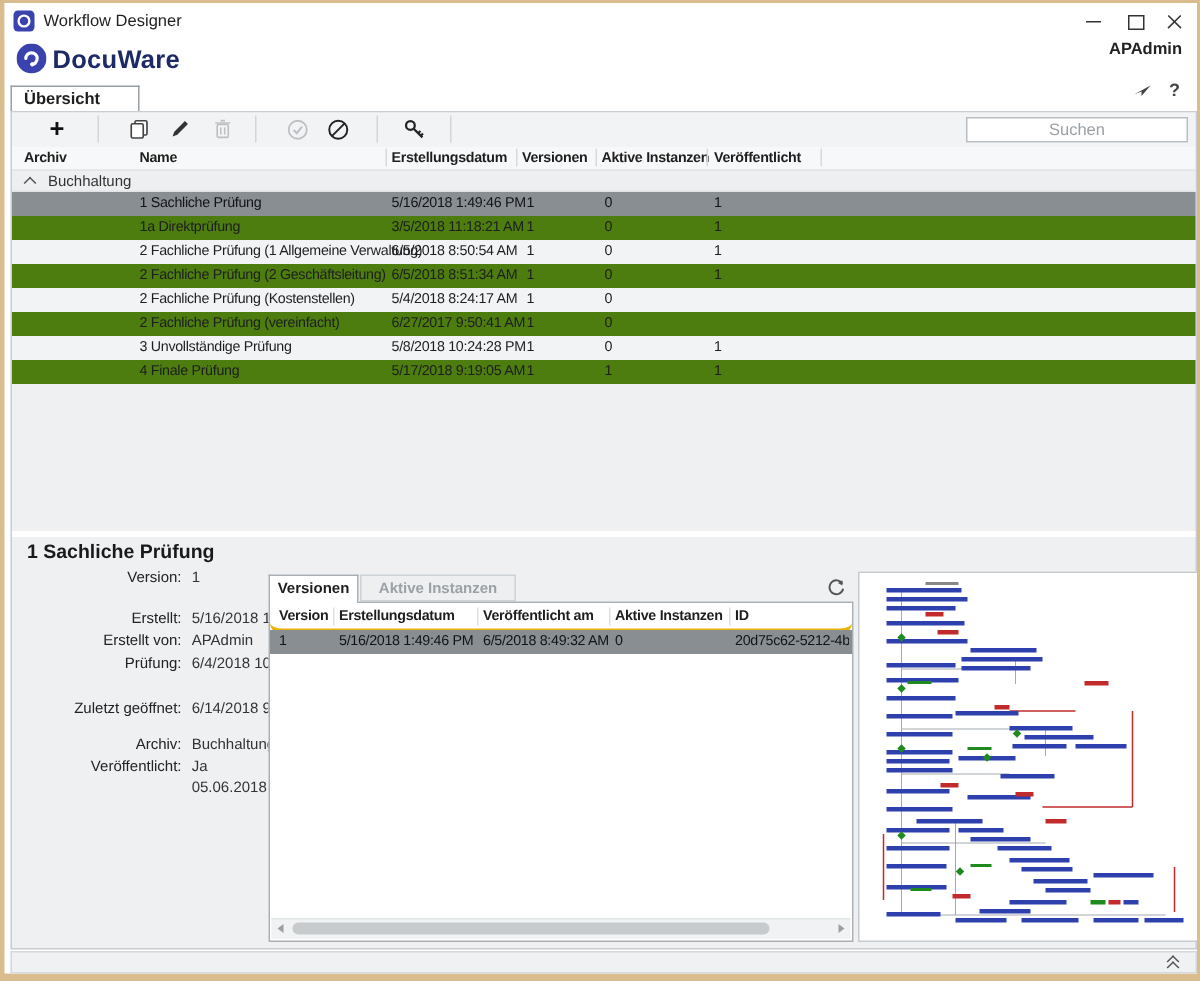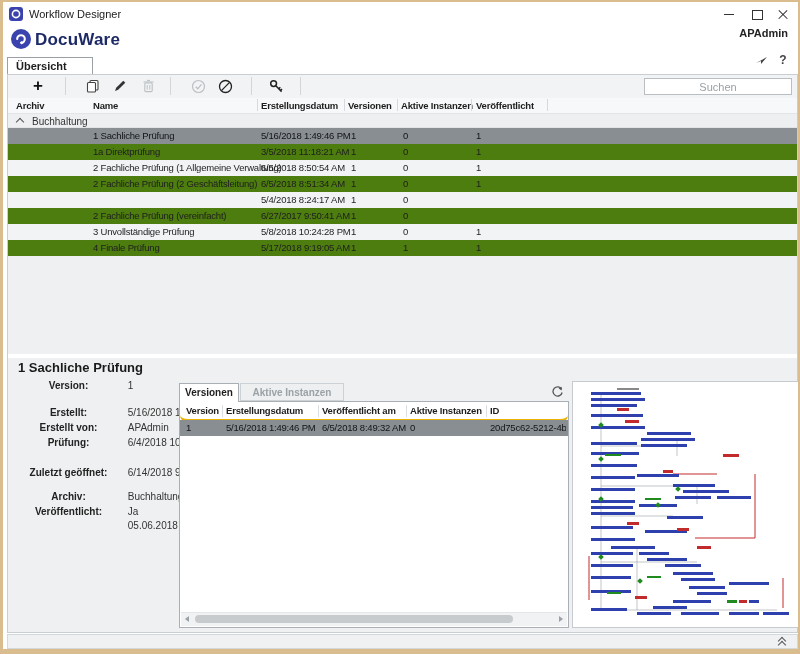--- a/index.html
+++ b/index.html
@@ -53,21 +53,21 @@
   .row{position:absolute;left:0;right:0;height:16px;line-height:16px;font-size:9.5px;letter-spacing:-0.2px;background:#4d7c0f;}
   .row.alt{background:#f1f3f5;}
   .row.sel{background:#898e93;color:#121417;}
   .c{position:absolute;top:0;white-space:nowrap;}
   .c.name{left:85px;}.c.created{left:253px;}.c.ver{left:343px;}.c.act{left:395px;}.c.pub{left:468px;}
   
   .splitter{position:absolute;left:0;right:0;top:279px;height:4px;background:#fff;}
   
   .dtitle{position:absolute;left:10px;top:285px;font-size:13px;font-weight:bold;color:#1a1a1a;}
   .drow{position:absolute;left:8px;height:14px;line-height:14px;font-size:10px;white-space:nowrap;}
-  .dlabel{display:inline-block;width:105px;text-align:center;font-weight:bold;color:#222;}
+  .dlabel{display:inline-block;width:105px;text-align:right;font-weight:normal;color:#222;}
   .dvalue{margin-left:4px;color:#333;}
   
   .vpanel{position:absolute;left:171px;top:308px;width:390px;height:245px;}
   .vtab{position:absolute;top:0;height:18px;line-height:18px;box-sizing:border-box;text-align:center;font-size:10px;}
   .vtab.active{left:0;width:60px;background:#fff;border:1px solid #a9afb5;border-bottom:none;font-weight:bold;z-index:2;height:19px;}
   .vtab.disabled{left:61px;width:104px;background:#edeff0;border:1px solid #cdd2d6;color:#9ba1a6;font-weight:bold;}
   .refresh{position:absolute;left:370px;top:1px;width:16px;height:16px;display:flex;align-items:center;justify-content:center;}
   .vbox{position:absolute;left:0;top:18px;width:390px;height:227px;background:#fff;border:1px solid #a9afb5;box-sizing:border-box;}
   .vhead{position:absolute;left:0;top:1px;right:0;height:16px;line-height:16px;font-weight:bold;font-size:9.5px;
          letter-spacing:-0.2px;border-bottom:4px solid #eab308;border-radius:8px;}
@@ -228,20 +228,21 @@
       <span class="c pub">1</span>
     </div>
     <div class="row" style="top:101px">
       <span class="c name">2 Fachliche Prüfung (2 Geschäftsleitung)</span>
       <span class="c created">6/5/2018 8:51:34 AM</span>
       <span class="c ver">1</span>
       <span class="c act">0</span>
       <span class="c pub">1</span>
     </div>
     <div class="row alt" style="top:117px">
+      <span class="c name">2 Fachliche Prüfung (Kostenstellen)</span>
       <span class="c created">5/4/2018 8:24:17 AM</span>
       <span class="c ver">1</span>
       <span class="c act">0</span>
       <span class="c pub"></span>
     </div>
     <div class="row" style="top:133px">
       <span class="c name">2 Fachliche Prüfung (vereinfacht)</span>
       <span class="c created">6/27/2017 9:50:41 AM</span>
       <span class="c ver">1</span>
       <span class="c act">0</span>

